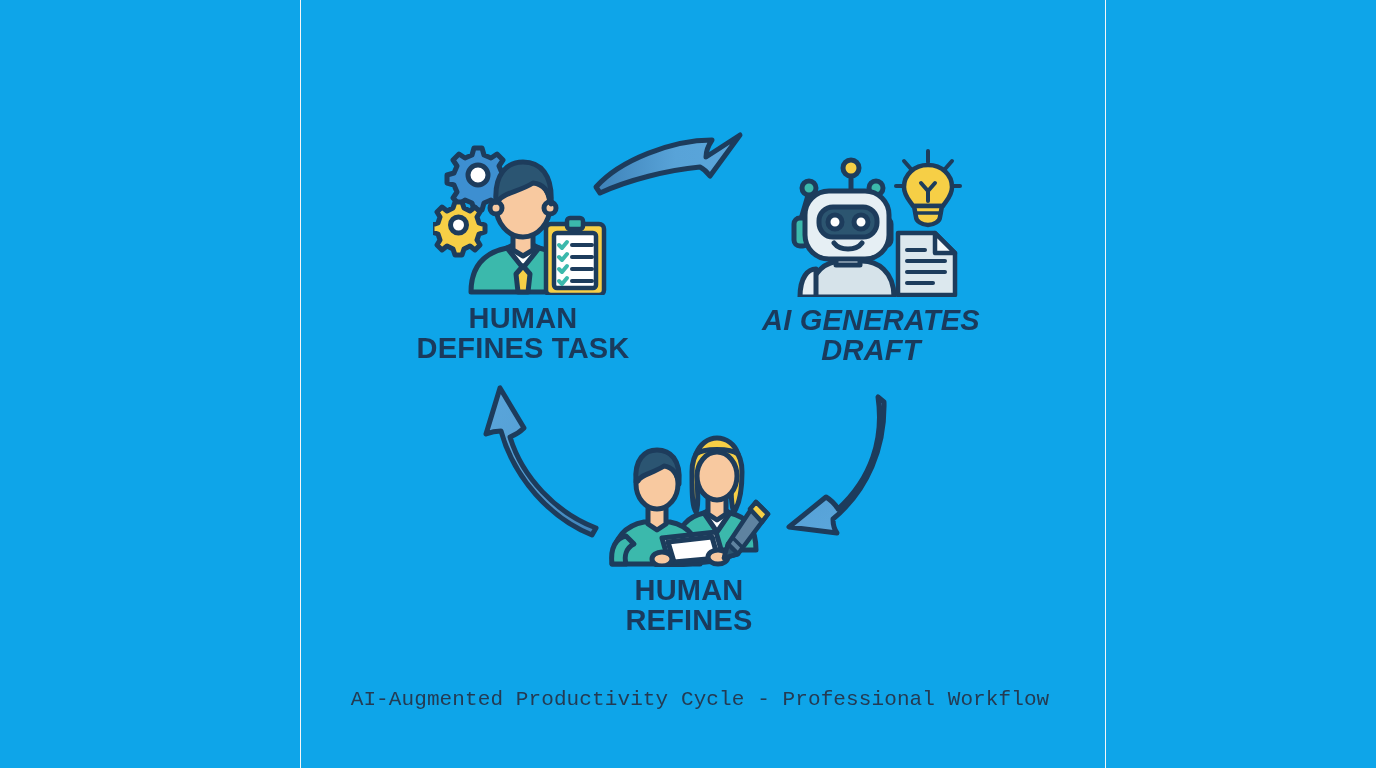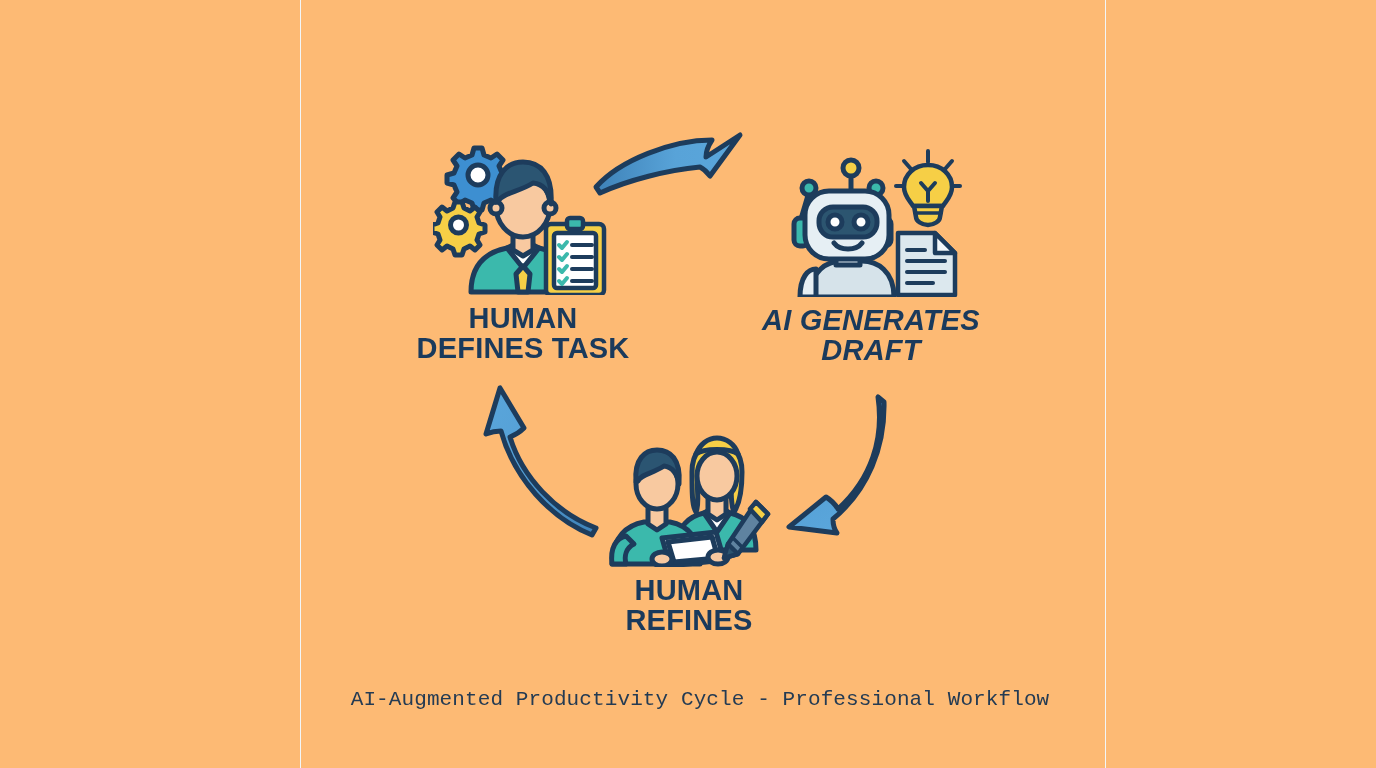--- a/index.html
+++ b/index.html
@@ -10,21 +10,21 @@
     overflow: hidden;
     background: #ffffff;
   }
   body {
     font-family: "Liberation Sans", sans-serif;
   }
   #canvas {
     position: relative;
     width: 1376px;
     height: 768px;
-    background: #fdba74;
+    background: #0ea5e9;
   }
   
   .seam {
     position: absolute;
     top: 0;
     width: 1px;
     height: 768px;
     background: #f2f6f8;
     pointer-events: none;
   }

